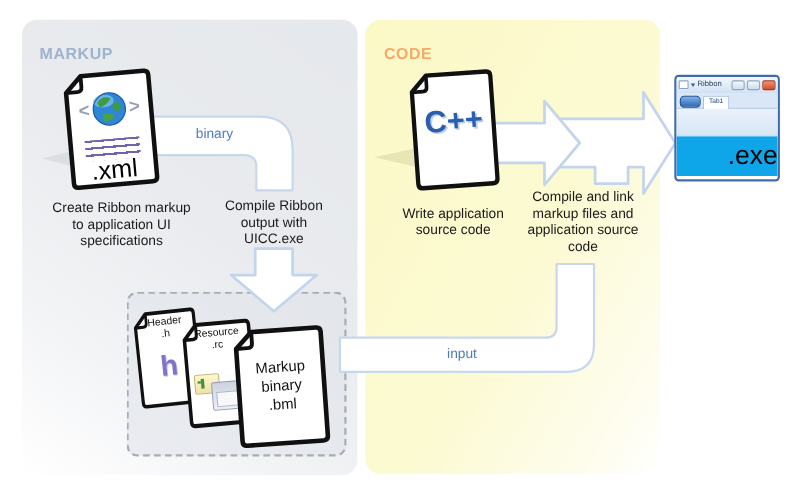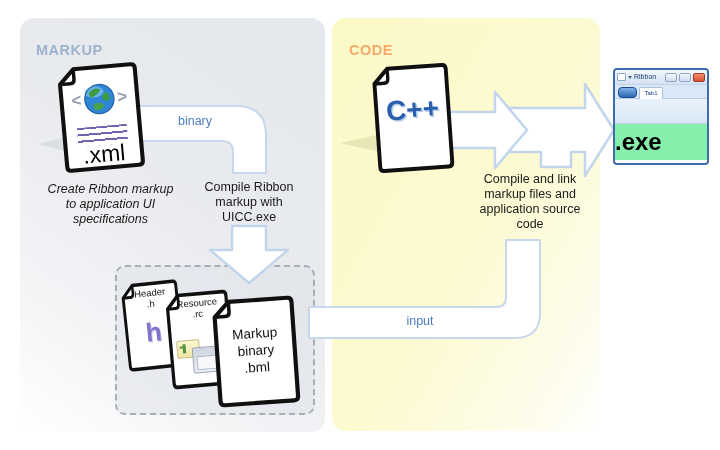--- a/index.html
+++ b/index.html
@@ -82,21 +82,21 @@
   .winbtn{width:10px;height:7px;border-radius:2px;border:1px solid #8fa7c4;
     background:linear-gradient(#f4f8fc,#cfdded);}
   .winbtn.close{background:linear-gradient(#f09072,#d6502e);border-color:#a13c1f;}
   .tabrow{position:relative;height:13px;background:#d9e7f6;border-bottom:1px solid #b9cee6;}
   .apppill{position:absolute;left:3px;top:2px;width:17px;height:9px;border-radius:4px;
     border:1px solid #1d4c92;background:linear-gradient(#7fb2e8,#2d66b4);}
   .tab1{position:absolute;left:24px;bottom:-1px;width:22px;height:11px;background:#fdfeff;
     border:1px solid #a9c3de;border-bottom:none;border-radius:2px 2px 0 0;
     font-size:6px;color:#1b3f7a;text-align:center;line-height:11px;}
   .ribbonarea{height:24px;background:linear-gradient(#eaf2fb,#d7e6f5);border-bottom:1px solid #c2d4e8;}
-  .execontent{height:36px;display:flex;align-items:center;justify-content:flex-start;background:#86efac;font-weight:bold;}
+  .execontent{height:36px;display:flex;align-items:center;justify-content:flex-end;background:#0ea5e9;}
   .exelabel{font-size:24px;color:#000;}
 </style>
 </head>
 <body>
 
 <div style="position:absolute;inset:0;border-radius:18px;">
 
   <div class="panel panel-markup">
     <div class="panel-label">MARKUP</div>
   </div>
@@ -119,26 +119,28 @@
     <path class="block-arrow" d="M232,226 H266 V250 H288 L249,283 L210,250 H232 Z"></path>
 
     <path class="block-arrow" d="M506,108 H585 V84 L614,130 L585,176 V152 H571 V167 H541 V152 H506 Z"></path>
 
     <path class="block-arrow" d="M440,112 H495 V92 L527,130 L495,168 V148 H440 Z"></path>
   </svg>
 
   <div class="flow-label" style="left:155px;top:114px;width:80px;">binary</div>
   <div class="flow-label" style="left:380px;top:314px;width:80px;text-align:center;">input</div>
 
-  <div class="caption" style="left:28px;top:182px;width:165px;font-style:italic;">Create Ribbon markup
+  <div class="caption" style="left:28px;top:182px;width:165px;">Create Ribbon markup
 to application UI
 specifications</div>
   <div class="caption" style="left:190px;top:180px;width:118px;">Compile Ribbon
-markup with
+output with
 UICC.exe</div>
+  <div class="caption" style="left:348px;top:187px;width:128px;">Write application
+source code</div>
   <div class="caption" style="left:462px;top:172px;width:136px;">Compile and link
 markup files and
 application source
 code</div>
 
   <div class="page xml-page">
     <svg class="page-svg" viewBox="0 0 80 106" preserveAspectRatio="none">
       <path class="page-outline" d="M17,3 H73 Q77,3 77,7 V99 Q77,103 73,103 H7 Q3,103 3,99 V17 Z"></path>
       <path class="page-fold" d="M17,3 V13 Q17,17 13,17 H3"></path>
     </svg>

